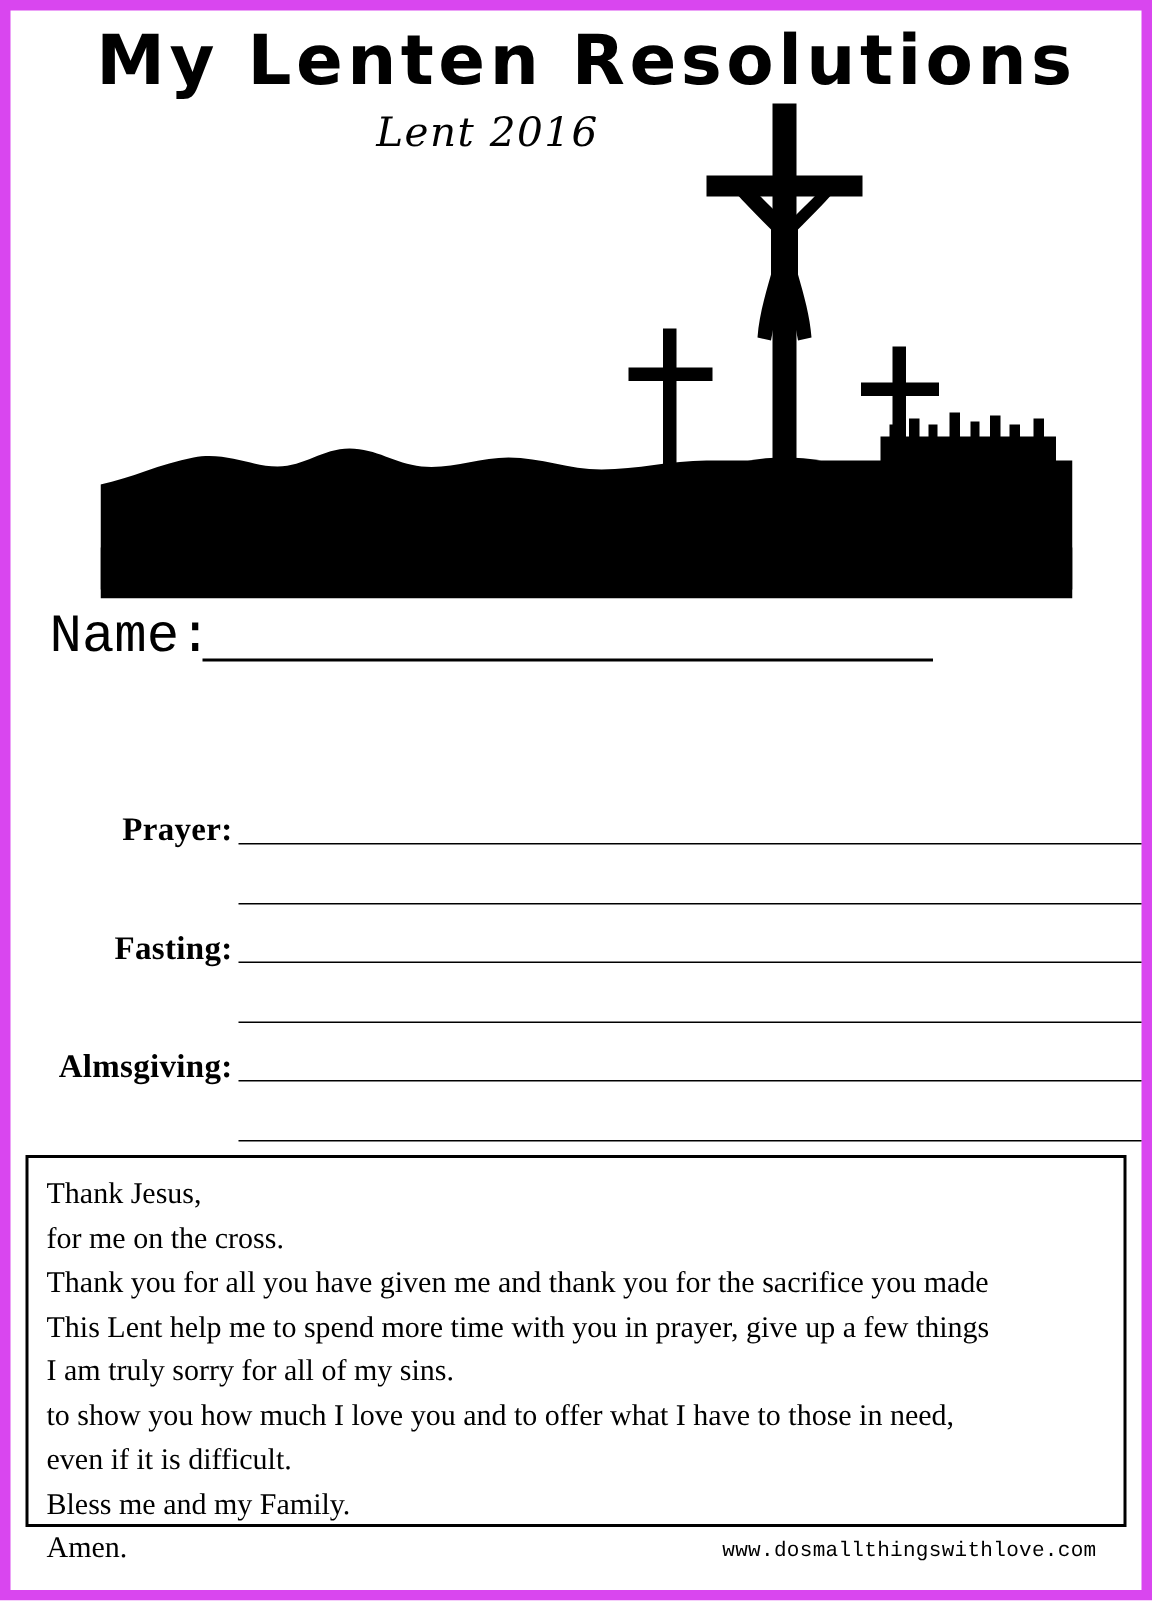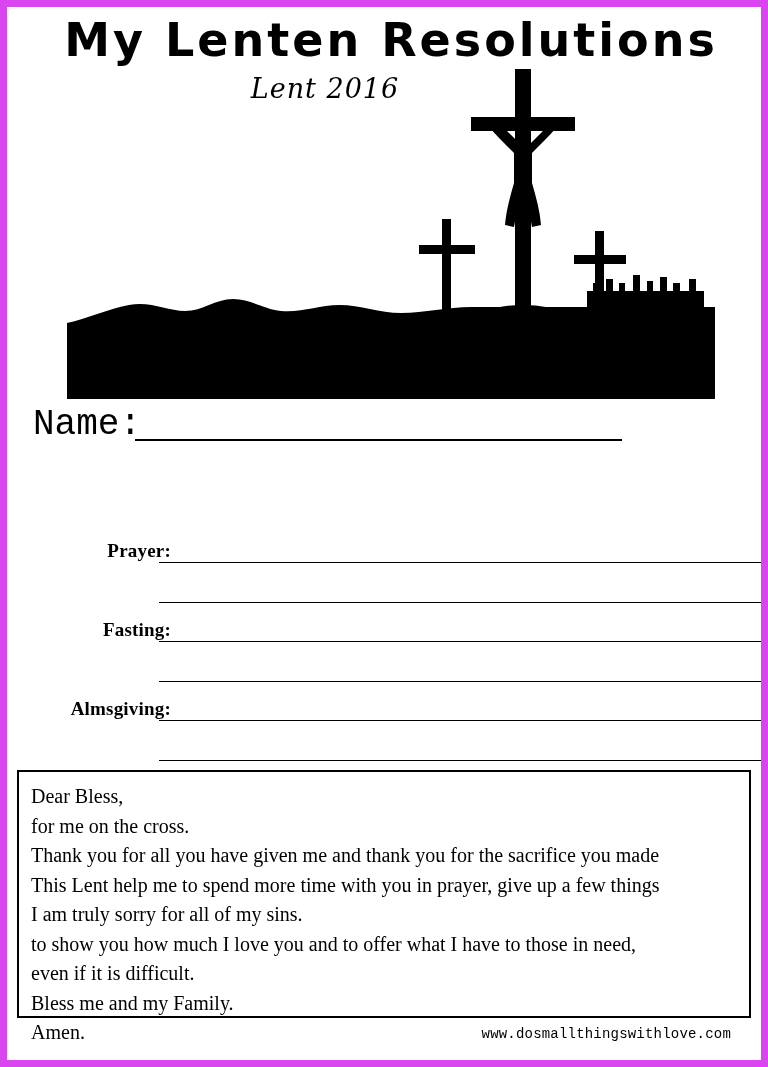--- a/index.html
+++ b/index.html
@@ -94,25 +94,25 @@
   }
 
   
   .res-block {
     position: absolute;
     left: 24px;
     width: 730px;
   }
   .res-label {
     position: absolute;
-    left: 16px;
+    left: 0;
     top: 0;
     width: 124px;
     text-align: right;
-    font-size: 19px;
+    font-size: 22px;
     font-weight: bold;
     font-family: "Liberation Serif", serif;
     letter-spacing: 0.2px;
   }
   .res-line {
     position: absolute;
     left: 128px;
     width: 602px;
     border-bottom: 1.6px solid #000;
   }
@@ -201,21 +201,21 @@
     <span class="res-line l2"></span>
   </div>
 
   <div class="res-block" style="top:691px;">
     <span class="res-label">Almsgiving:</span>
     <span class="res-line l1"></span>
     <span class="res-line l2"></span>
   </div>
 
   <div class="prayer-box">
-    <div class="prayer-line">Dear Bless,</div>
+    <div class="prayer-line">Thank Jesus,</div>
     <div class="prayer-line">for me on the cross.</div>
     <div class="prayer-line">Thank you for all you have given me and thank you for the sacrifice you made</div>
     <div class="prayer-line">This Lent help me to spend more time with you in prayer, give up a few things</div>
     <div class="prayer-line">I am truly sorry for all of my sins.</div>
     <div class="prayer-line">to show you how much I love you and to offer what I have to those in need,</div>
     <div class="prayer-line">even if it is difficult.</div>
     <div class="prayer-line">Bless me and my Family.</div>
     <div class="prayer-line">Amen.</div>
   </div>
 

